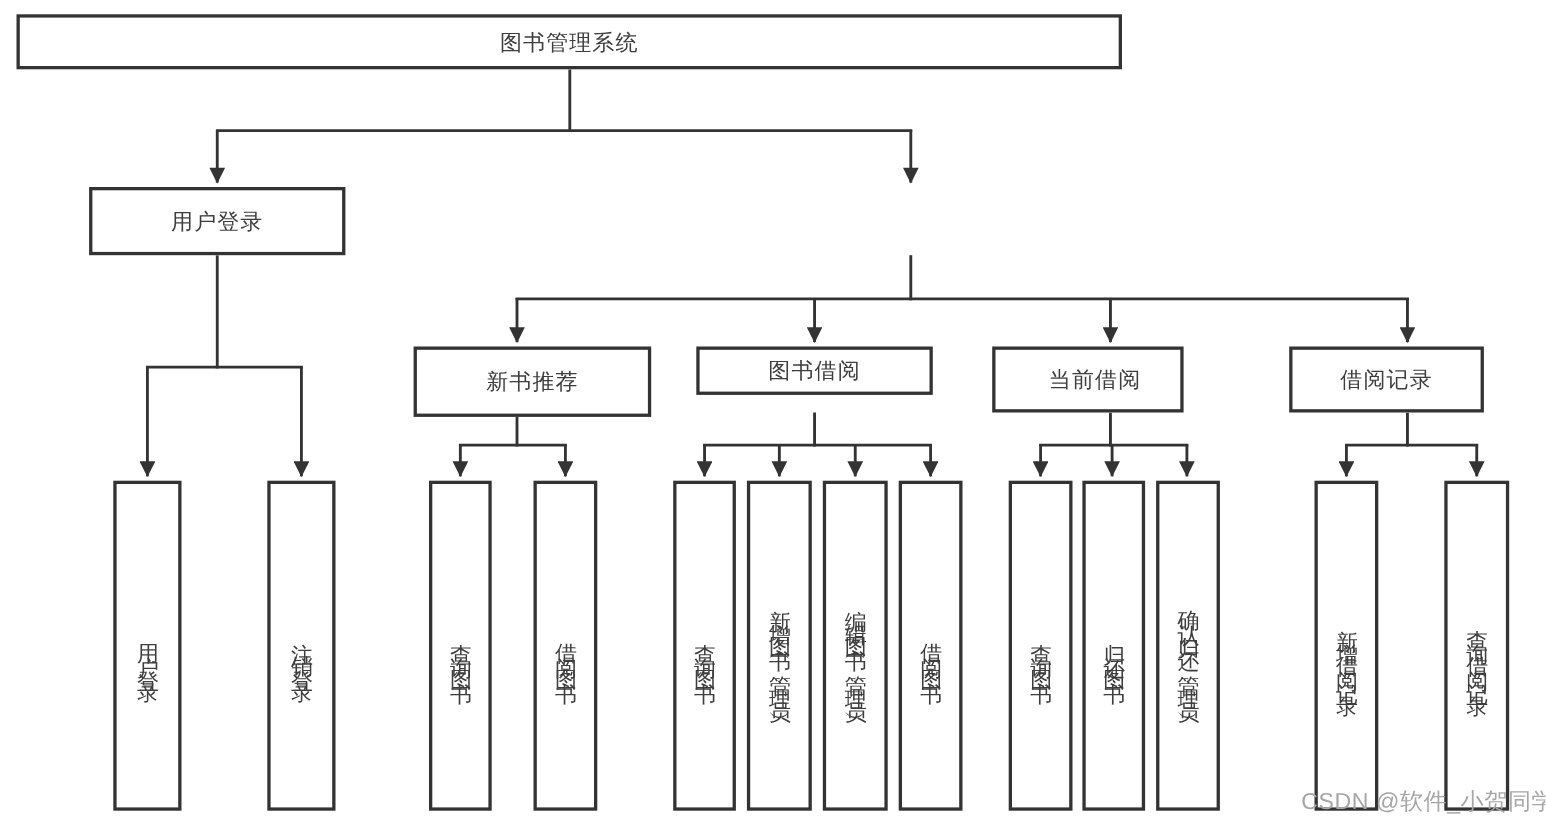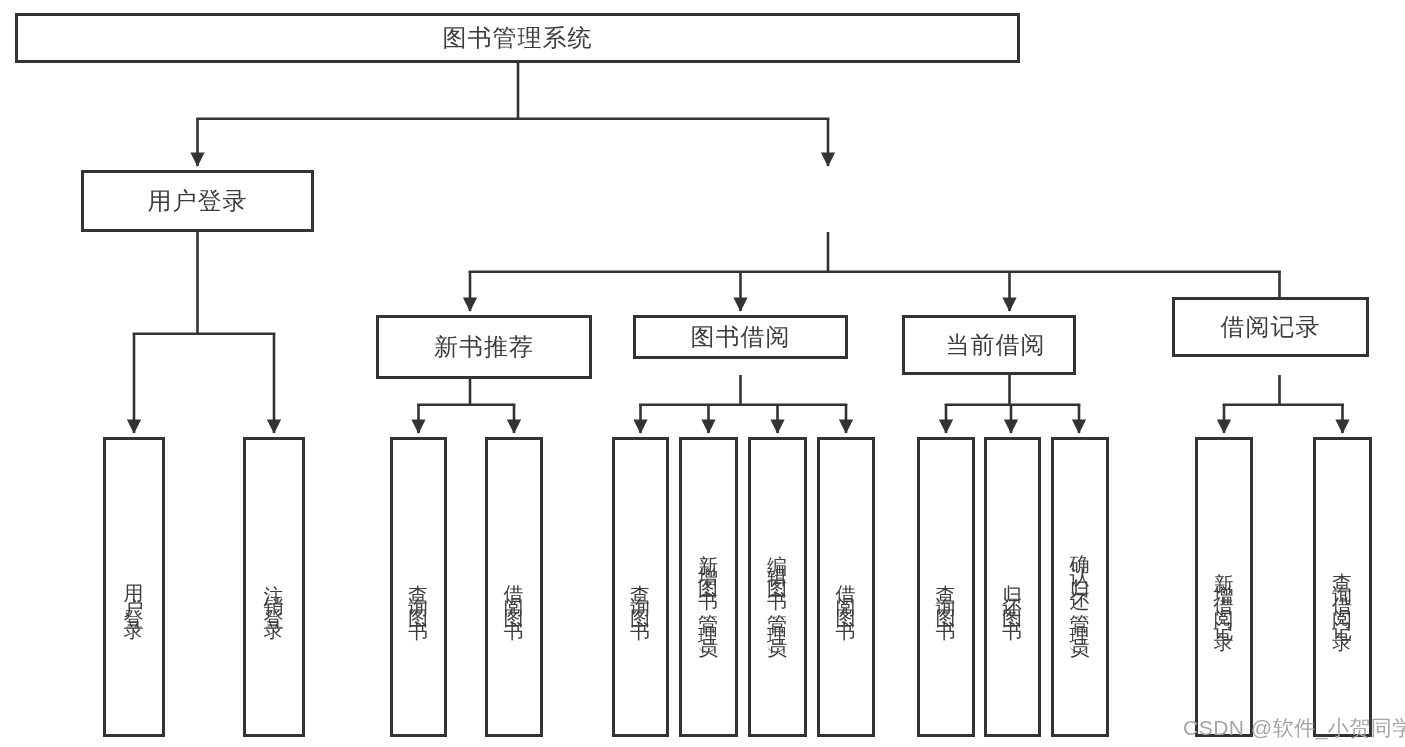--- a/index.html
+++ b/index.html
@@ -28,21 +28,21 @@
   svg.wires line { stroke: var(--line); stroke-width: 2.6; }
   svg.wires .ah { fill: var(--line); }
   .box {
     position: absolute;
     background: var(--box-fill);
     border: 3px solid var(--box-border);
     color: var(--text);
     display: flex;
     align-items: center;
     justify-content: center;
-    font-size: 24px;
+    font-size: 20px;
     letter-spacing: 1px;
     text-align: center;
   }
   .leaf {
     font-size: 20px;
   }
   .leaf .vtext {
     writing-mode: vertical-rl;
     text-orientation: mixed;
     letter-spacing: 12px;
@@ -112,21 +112,21 @@
     <line x1="1342.5" y1="404" x2="1342.5" y2="433" marker-end="url(#arrow)"></line>
   </svg>
 
   <div class="box" style="left:15px; top:13px; width:1005px; height:50px;">图书管理系统</div>
 
   <div class="box" style="left:81px; top:170px; width:233px; height:62px;">用户登录</div>
 
   <div class="box" style="left:376px; top:315px; width:216px; height:64px;">新书推荐</div>
   <div class="box" style="left:633px; top:315px; width:215px; height:44px;">图书借阅</div>
   <div class="box" style="left:902px; top:315px; width:174px; height:60px;padding-left:13px;">当前借阅</div>
-  <div class="box" style="left:1172px; top:297px; width:197px; height:60px;">借阅记录</div>
+  <div class="box" style="left:1172px; top:315px; width:177px; height:60px;">借阅记录</div>
 
   <div class="box leaf" style="left:103px; top:437px; width:62px; height:300px;">
     <span class="vtext">用户登录</span>
   </div>
   <div class="box leaf" style="left:243px; top:437px; width:62px; height:300px;">
     <span class="vtext">注销登录</span>
   </div>
 
   <div class="box leaf" style="left:390px; top:437px; width:57px; height:300px;">
     <span class="vtext">查询图书</span>

